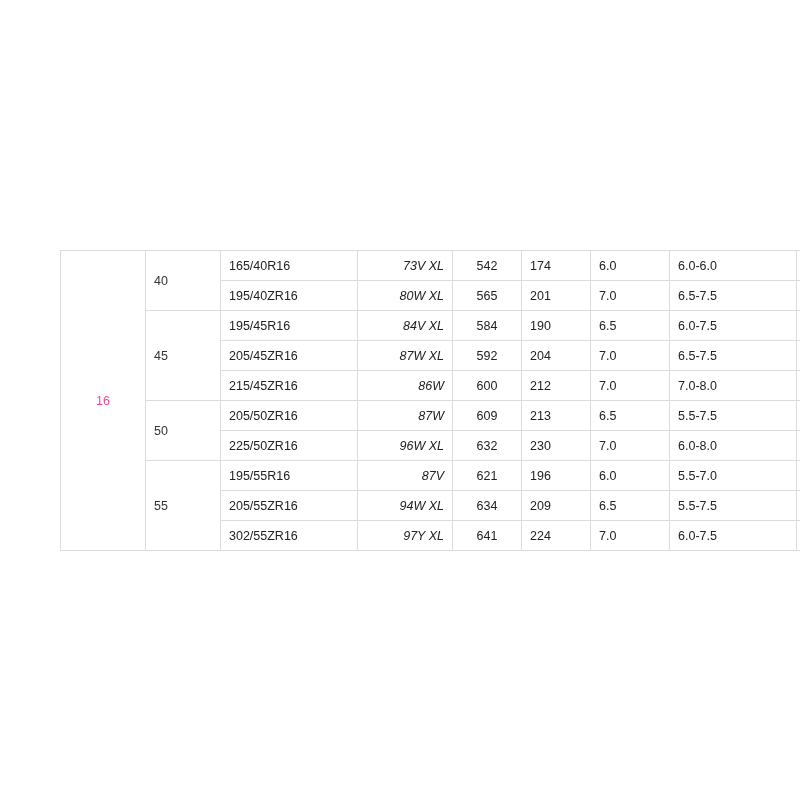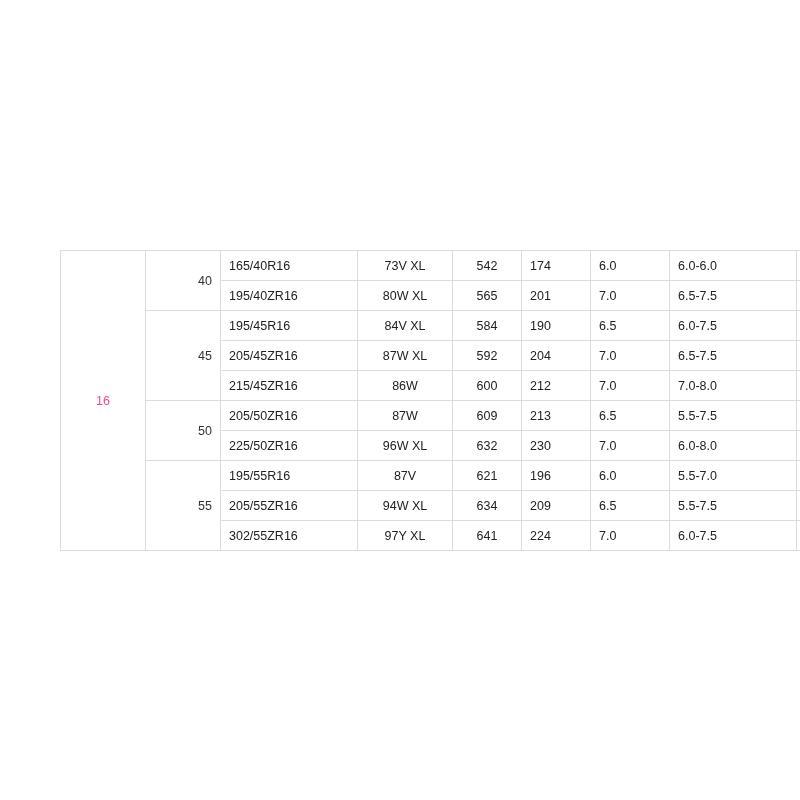--- a/index.html
+++ b/index.html
@@ -39,33 +39,34 @@
     overflow: hidden;
   }
   td.rim {
     width: 68px;
     text-align: center;
     background: #f7f7f7;
     color: #ec4899;
   }
   td.aspect {
     width: 58px;
-    text-align: right;
+    text-align: left;
     background: #ffffff;
     color: #333333;
   }
   td.size {
     width: 120px;
     text-align: left;
     padding-left: 10px;
   }
   td.load {
     width: 78px;
-    text-align: center;
+    text-align: right;
     padding-left: 10px;
+    font-style: italic;
   }
   td.diameter {
     width: 52px;
     text-align: center;
     padding-left: 10px;
   }
   td.width {
     width: 52px;
     text-align: left;
     padding-left: 10px;

